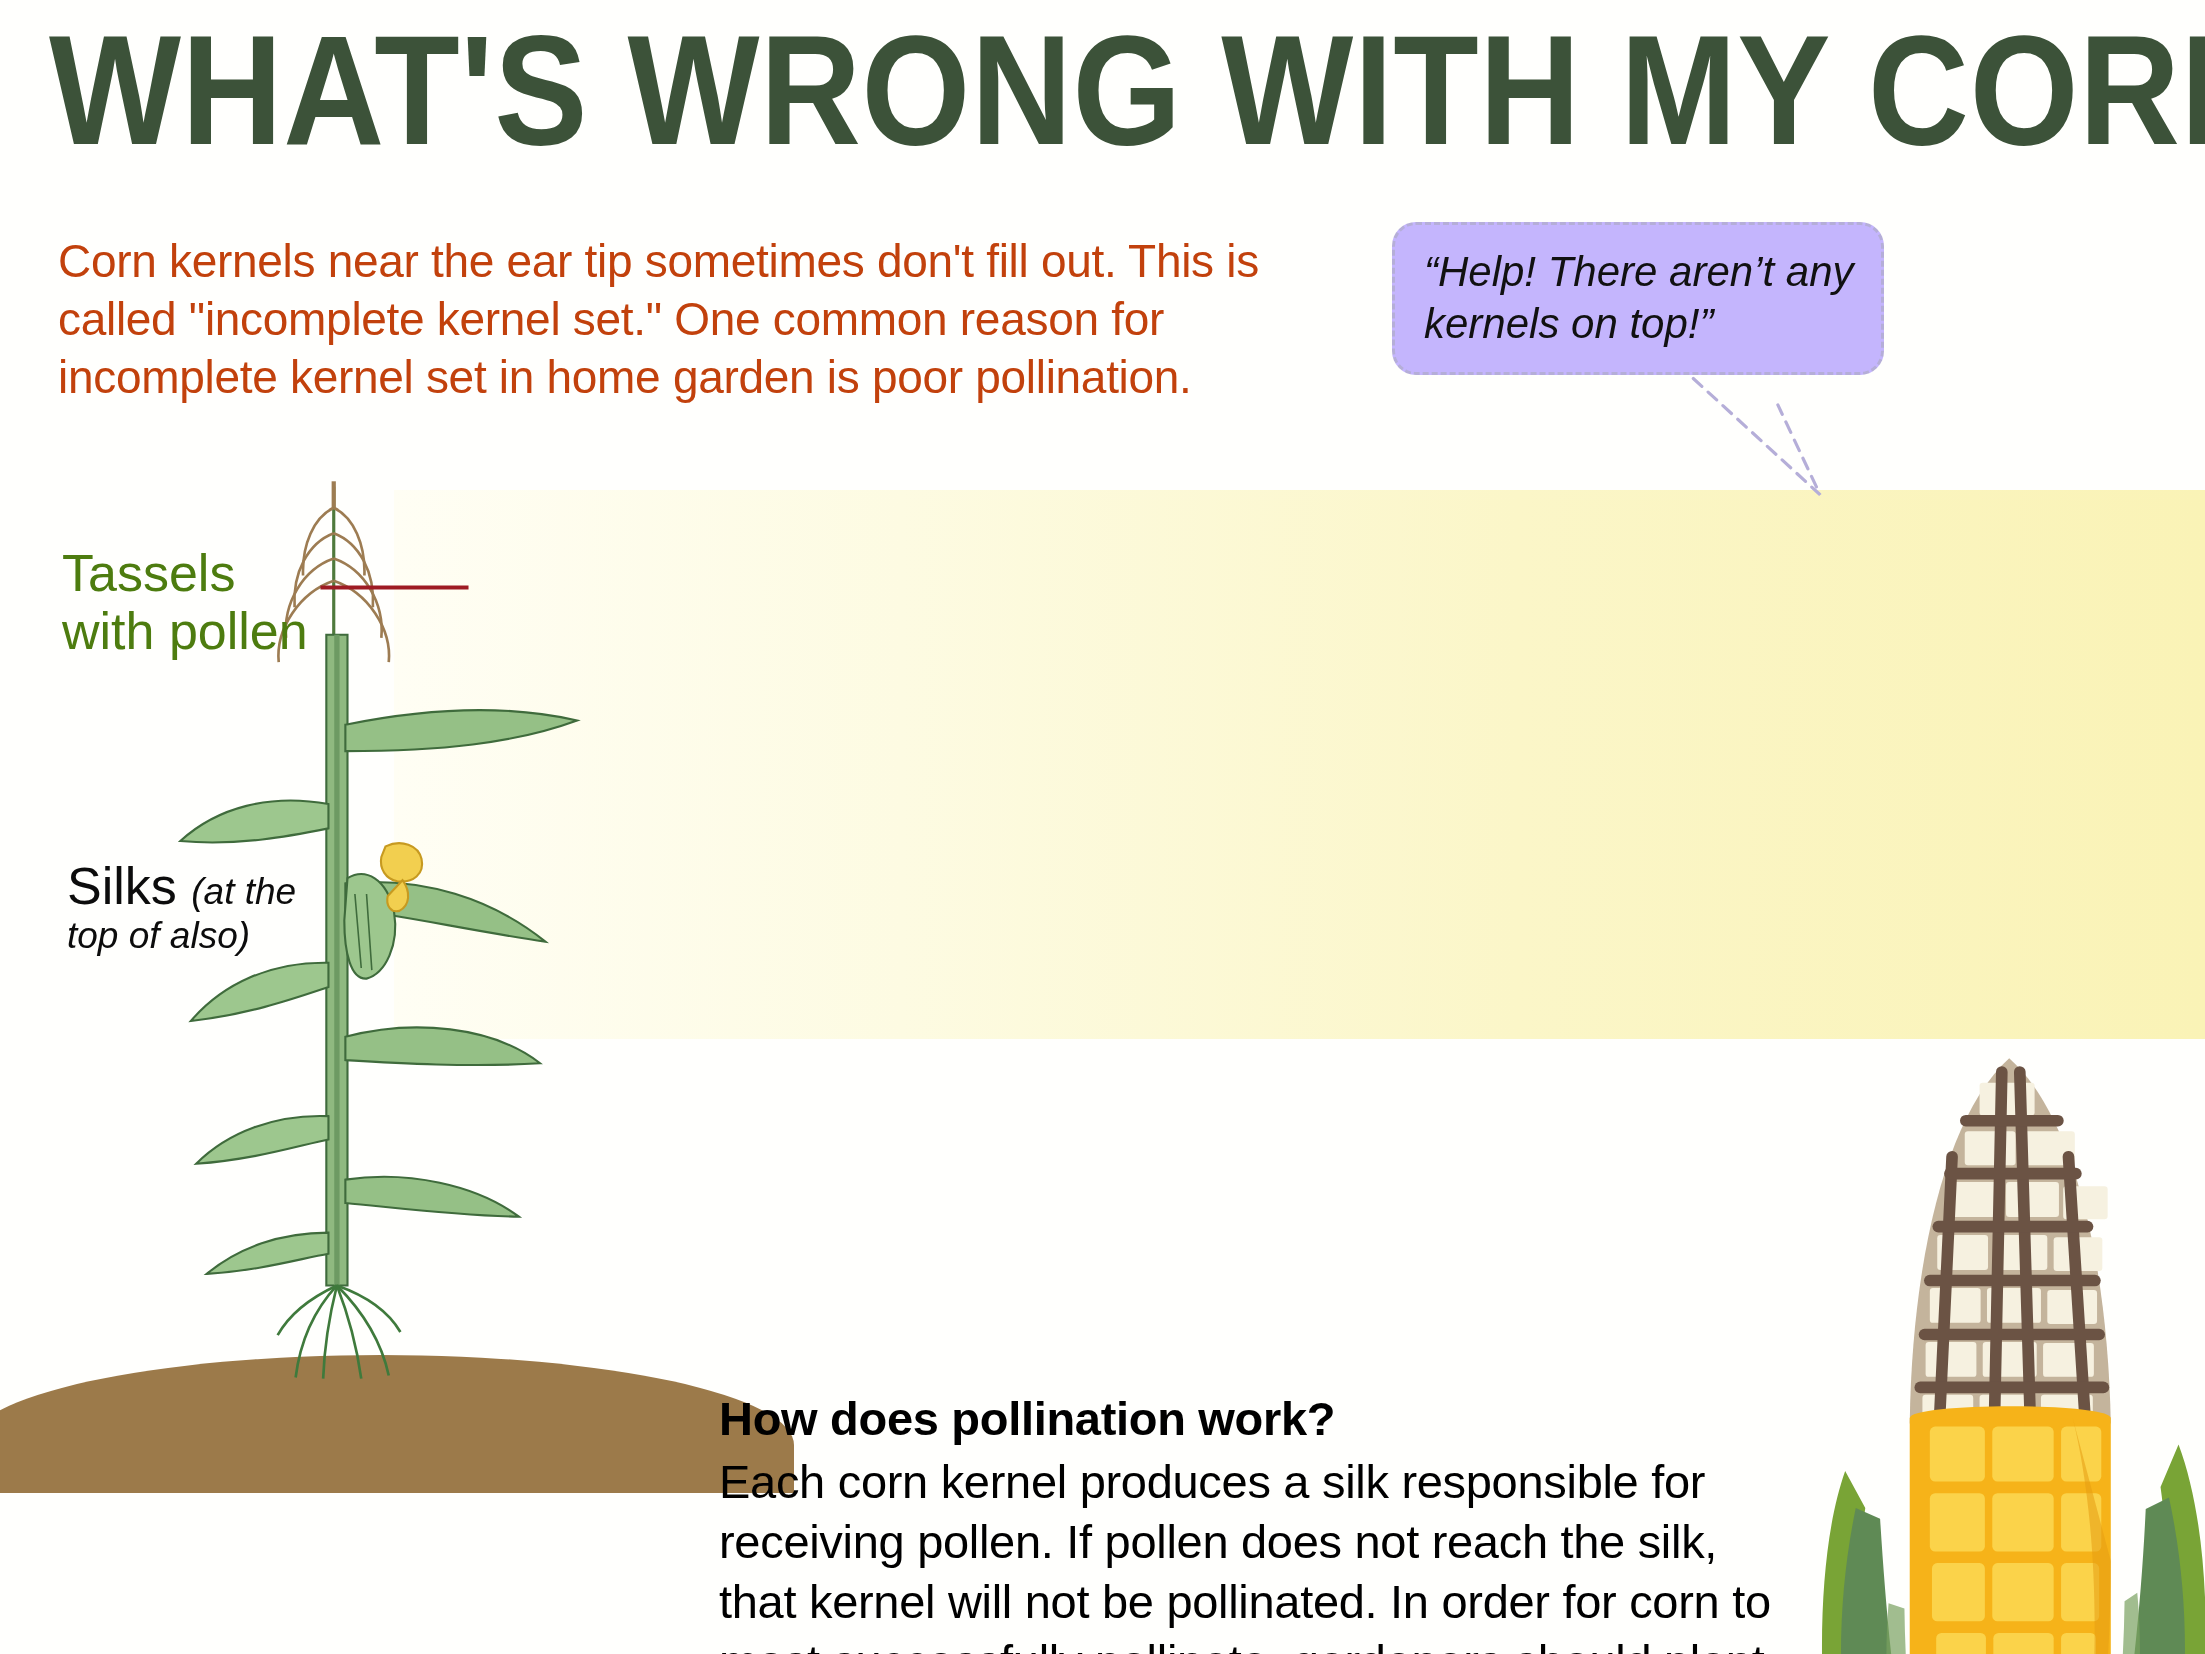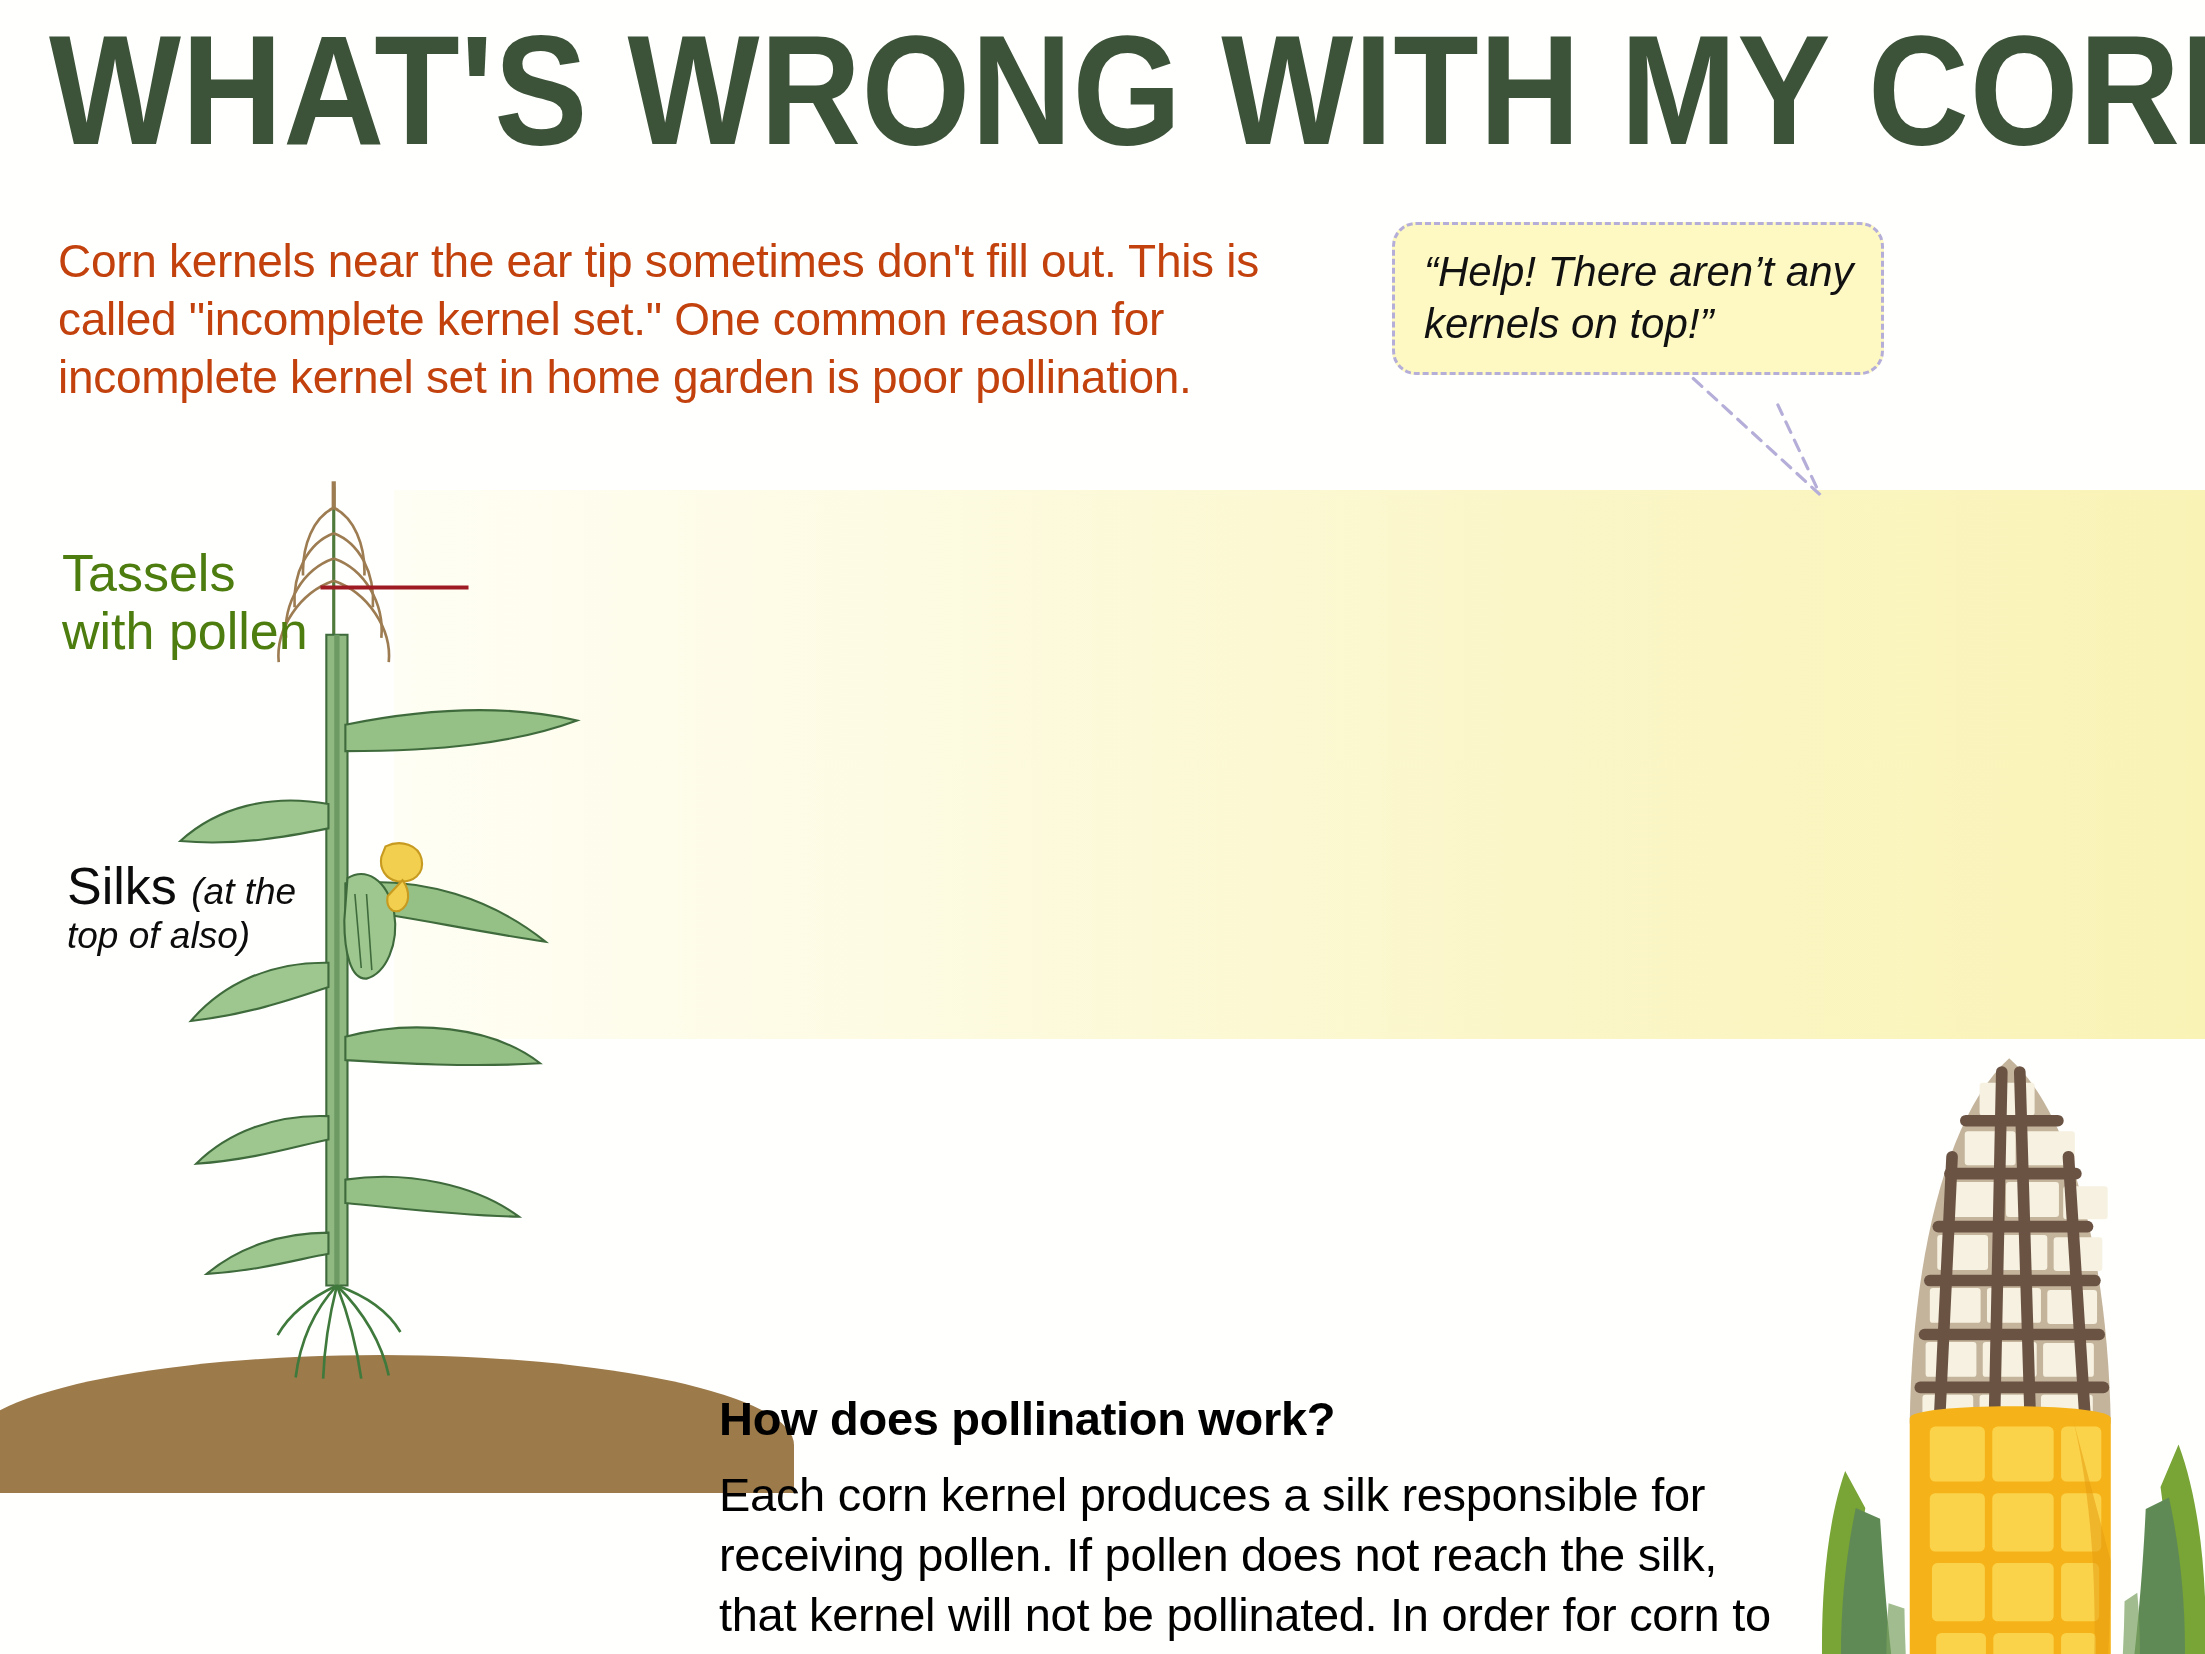--- a/index.html
+++ b/index.html
@@ -52,21 +52,21 @@
     color: #c2410c;
     letter-spacing: -0.3px;
   }
 
   
   .bubble-wrap { position: absolute; left: 1392px; top: 222px; z-index: 22; }
   .bubble {
     width: 492px; min-height: 153px;
     border: 3.2px dashed #b5aed8;
     border-radius: 24px;
-    background: #fef9c3;
+    background: #c4b5fd;
     padding: 21px 25.4px 18px 29px;
     font-size: 42px;
     line-height: 1.24;
     font-style: italic;
     color: #111;
   }
   .bubble-tail { position: absolute; left: 296px; top: 151px; }
 
   
   .label-tassels {
@@ -77,21 +77,21 @@
     position: absolute; left: 67px; top: 857px;
     z-index: 20; font-size: 52px; line-height: 1.12; color: #0c0c0c;
   }
   .label-silks .sub { font-size: 37px; font-style: italic; }
   .leader { position: absolute; z-index: 19; }
 
   
   .sec { position: absolute; z-index: 20; color: #000; }
   .sec h2 {
     font-size: 47px; font-weight: bold; line-height: 1.12;
-    letter-spacing: -0.3px; margin-bottom: 19px;
+    letter-spacing: -0.3px; margin-bottom: 6px;
   }
   .sec p { font-size: 47px; line-height: 1.28; letter-spacing: -0.3px; }
   #sec-pollination { left: 652px; top: 536px; width: 1058px; }
 
   svg { display: block; }
 </style>
 </head>
 <body>
 
 <div class="yellow-band"></div>

